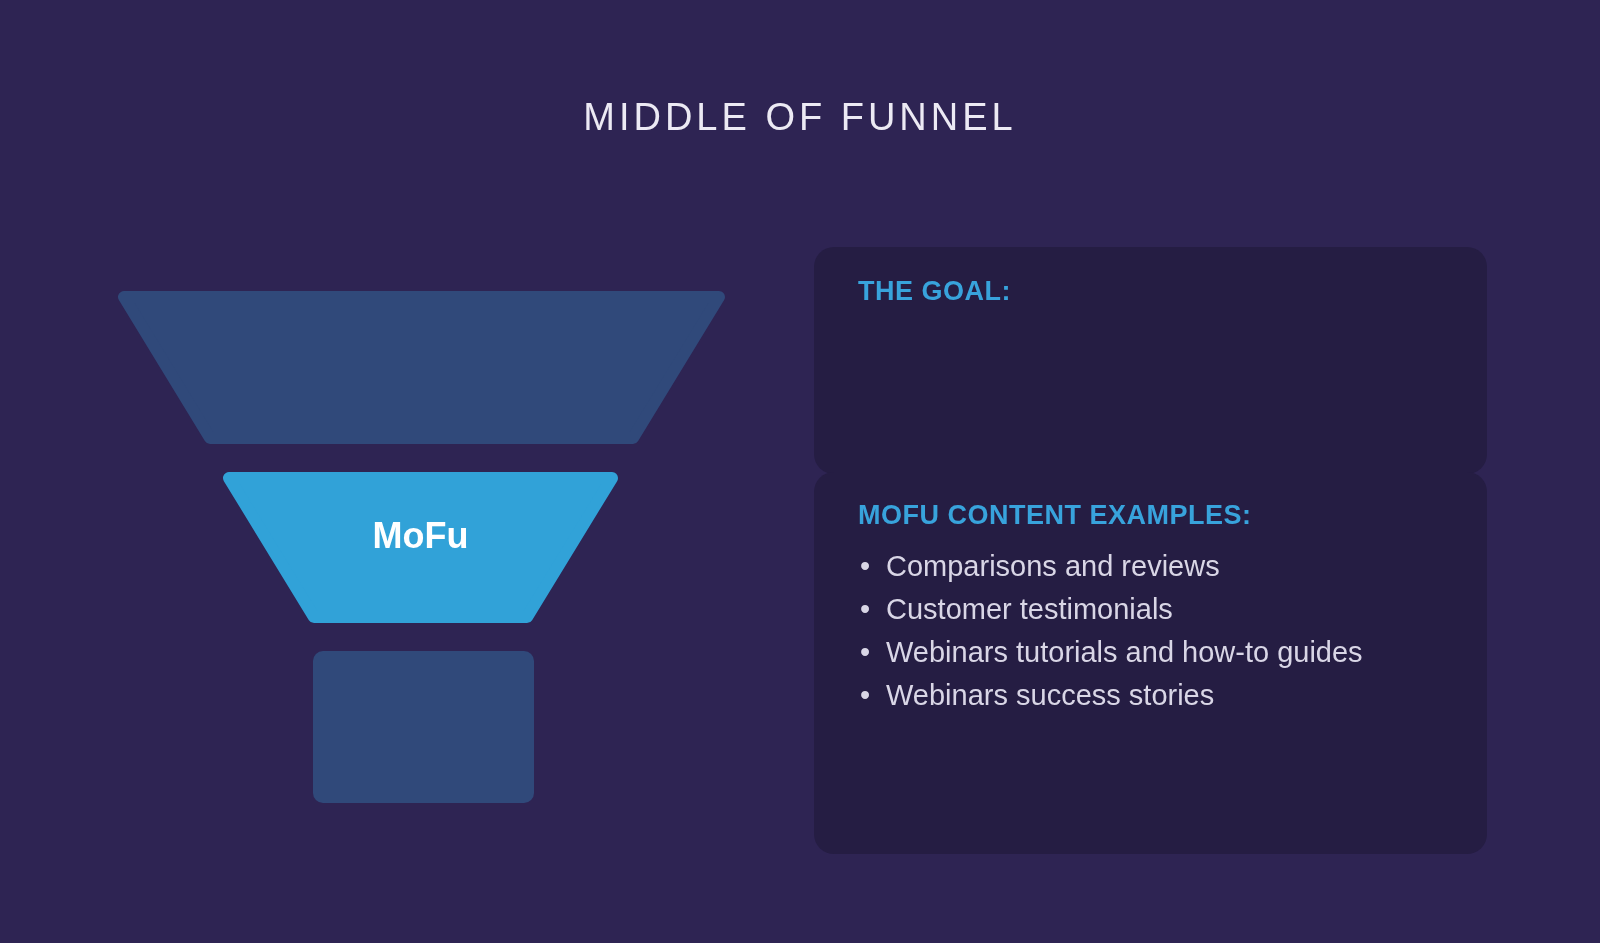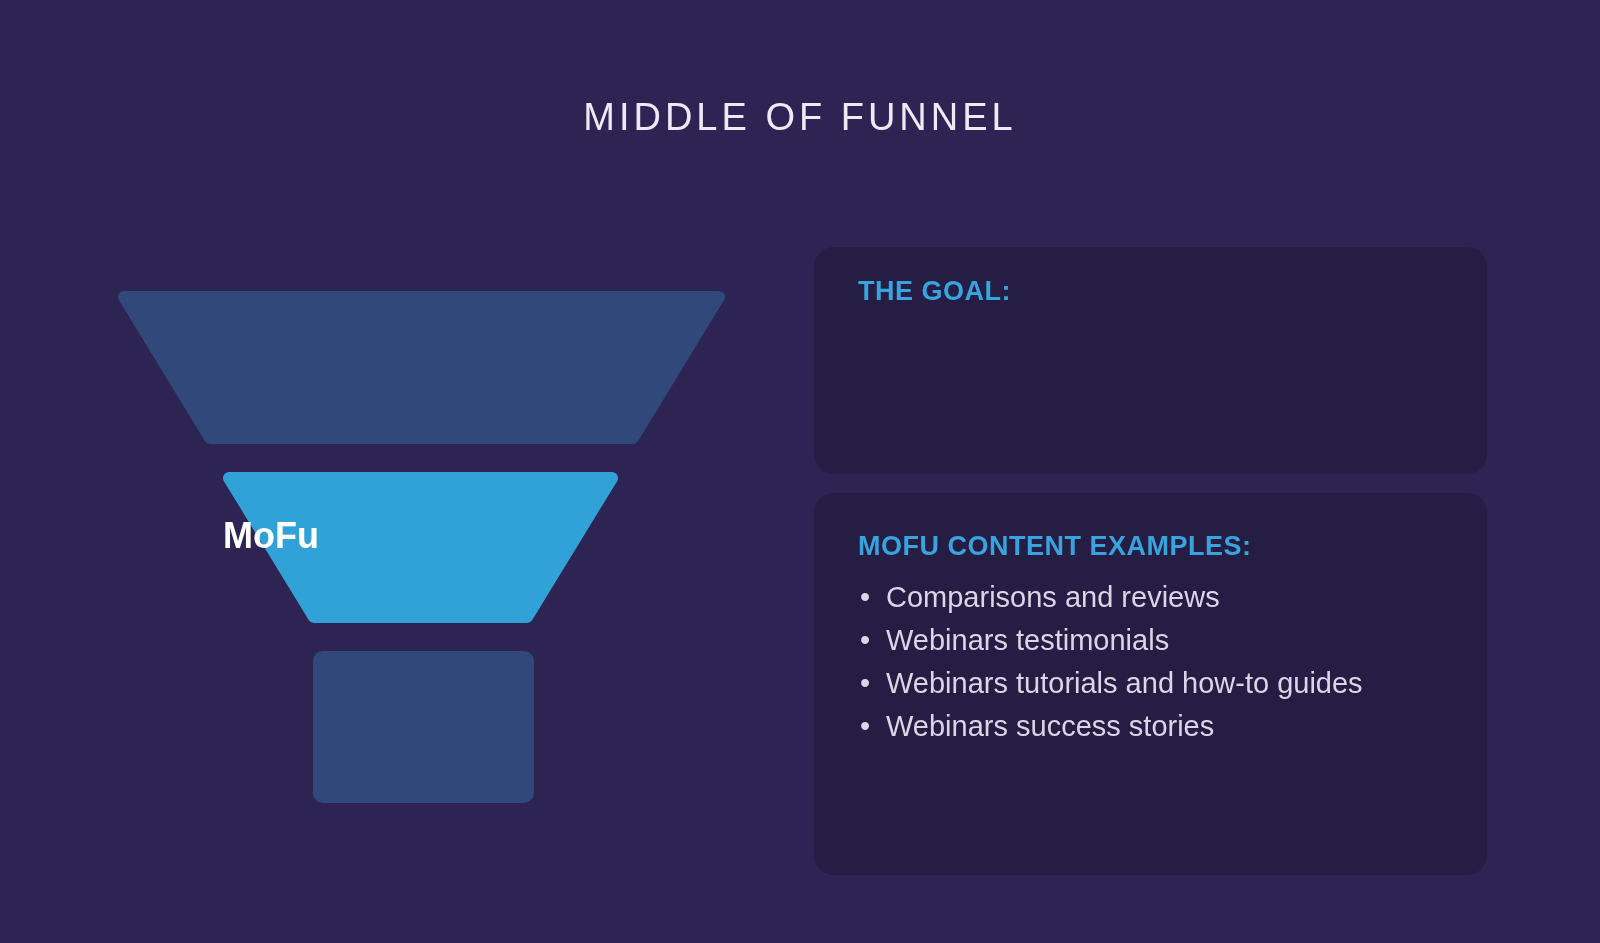--- a/index.html
+++ b/index.html
@@ -50,44 +50,44 @@
     stroke-linejoin: round;
   }
   .seg-rect {
     fill: #30497A;
   }
   .mofu-label {
     position: absolute;
     left: 223px;
     top: 514px;
     width: 395px;
-    text-align: left;
+    text-align: center;
     font-size: 36px;
     line-height: 44px;
     font-weight: 700;
     color: #FFFFFF;
   }
   .card {
     position: absolute;
     left: 814px;
     width: 673px;
     background: #251D43;
     border-radius: 20px;
     box-sizing: border-box;
     padding: 27px 44px;
   }
   .card-goal {
     top: 228px;
     height: 227px;
     margin-top: 19px;
   }
   .card-examples {
-    top: 493px;
+    top: 472px;
     height: 382px;
-    padding-top: 36px;
+    padding-top: 26px;
   }
   .card-heading {
     margin: 0;
     font-size: 27px;
     line-height: 34px;
     font-weight: 700;
     letter-spacing: 0.5px;
     color: #38A3DC;
   }
   .card-body {
@@ -135,19 +135,19 @@
   <div class="mofu-label">MoFu</div>
 
   <section class="card card-goal">
     <h2 class="card-heading">THE GOAL:</h2>
   </section>
 
   <section class="card card-examples">
     <h2 class="card-heading">MOFU CONTENT EXAMPLES:</h2>
     <ul class="examples-list">
       <li>Comparisons and reviews</li>
-      <li>Webinars testimonials</li>
+      <li>Customer testimonials</li>
       <li>Webinars tutorials and how-to guides</li>
       <li>Webinars success stories</li>
     </ul>
   </section>
 
 </div>
 
 </body></html>

